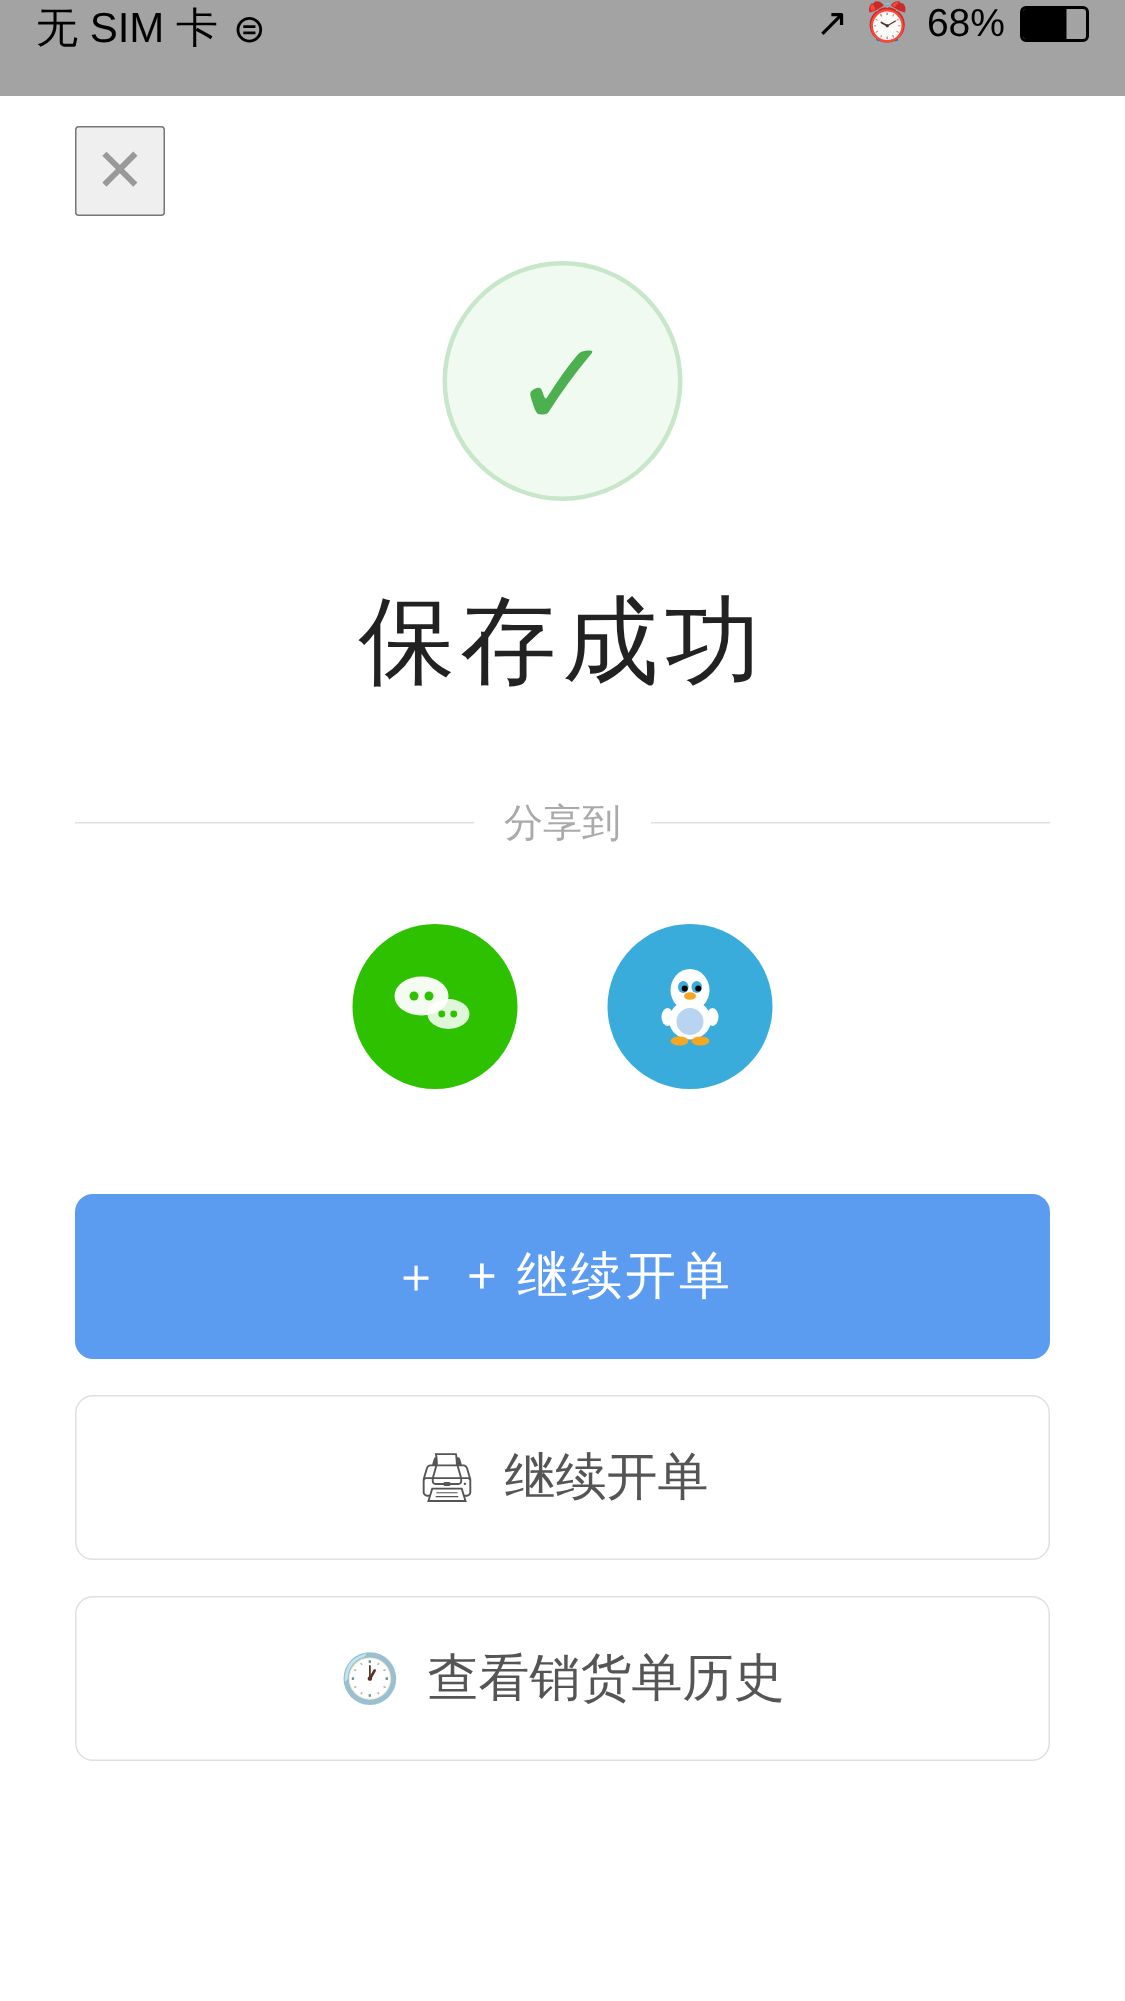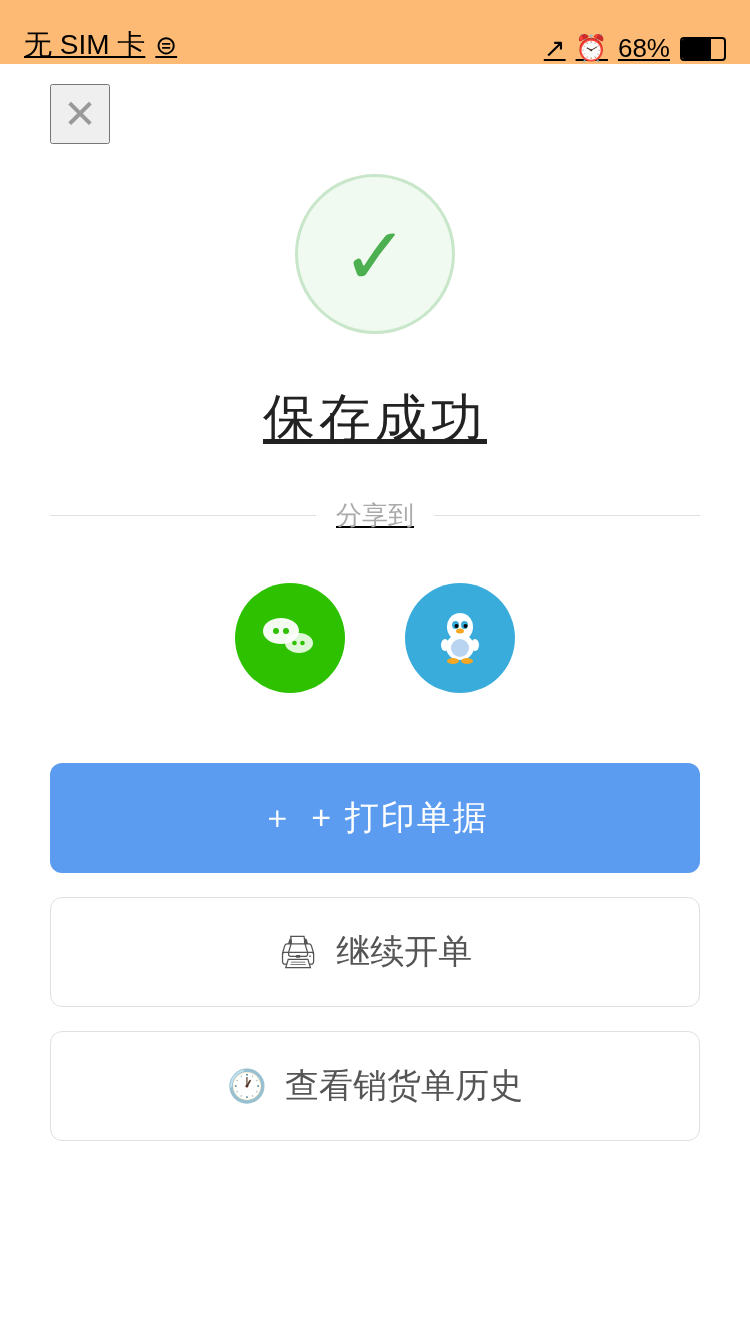--- a/index.html
+++ b/index.html
@@ -11,27 +11,26 @@
       background: #ffffff;
       font-family: -apple-system, "PingFang SC", "Helvetica Neue", sans-serif;
       display: flex;
       flex-direction: column;
     }
 
     
     .status-bar {
       width: 100%;
       height: 64px;
-      background: #fdba74;
-      display: flex;
-      align-items: flex-end;
+      background: #a3a3a3;
+      display: flex;
+      align-items: flex-start;
       justify-content: space-between;
       padding: 0 24px;
       flex-shrink: 0;
-      text-decoration: underline;
     }
     .status-left {
       display: flex;
       align-items: center;
       gap: 10px;
       font-size: 28px;
       color: #000;
       font-weight: 500;
     }
     .wifi-icon {
@@ -118,33 +117,31 @@
     }
     .checkmark {
       font-size: 80px;
       color: #4CAF50;
       line-height: 1;
       margin-top: 5px;
     }
 
     
     .success-title {
-      font-size: 52px;
+      font-size: 64px;
       font-weight: 500;
       color: #222;
-      margin-bottom: 44px;
+      margin-bottom: 60px;
       letter-spacing: 4px;
-      text-decoration: underline;
     }
 
     
     .share-section {
       width: 100%;
       margin-bottom: 50px;
-      text-decoration: underline;
     }
     .share-divider {
       display: flex;
       align-items: center;
       gap: 20px;
       margin-bottom: 50px;
     }
     .divider-line {
       flex: 1;
       height: 1px;
@@ -301,21 +298,21 @@
           <ellipse cx="38" cy="54" rx="6" ry="3" fill="#F5A623"></ellipse>
         </svg>
       </button>
     </div>
   </div>
 
   <div class="action-buttons">
 
     <button class="action-btn action-btn-primary">
       <span class="btn-icon">＋</span>
-      <span style="letter-spacing:2px;">+ 打印单据</span>
+      <span style="letter-spacing:2px;">+ 继续开单</span>
     </button>
 
     <button class="action-btn action-btn-secondary">
       <span class="btn-icon">🖨</span>
       <span>继续开单</span>
     </button>
 
     <button class="action-btn action-btn-secondary">
       <span class="btn-icon">🕐</span>
       <span>查看销货单历史</span>

